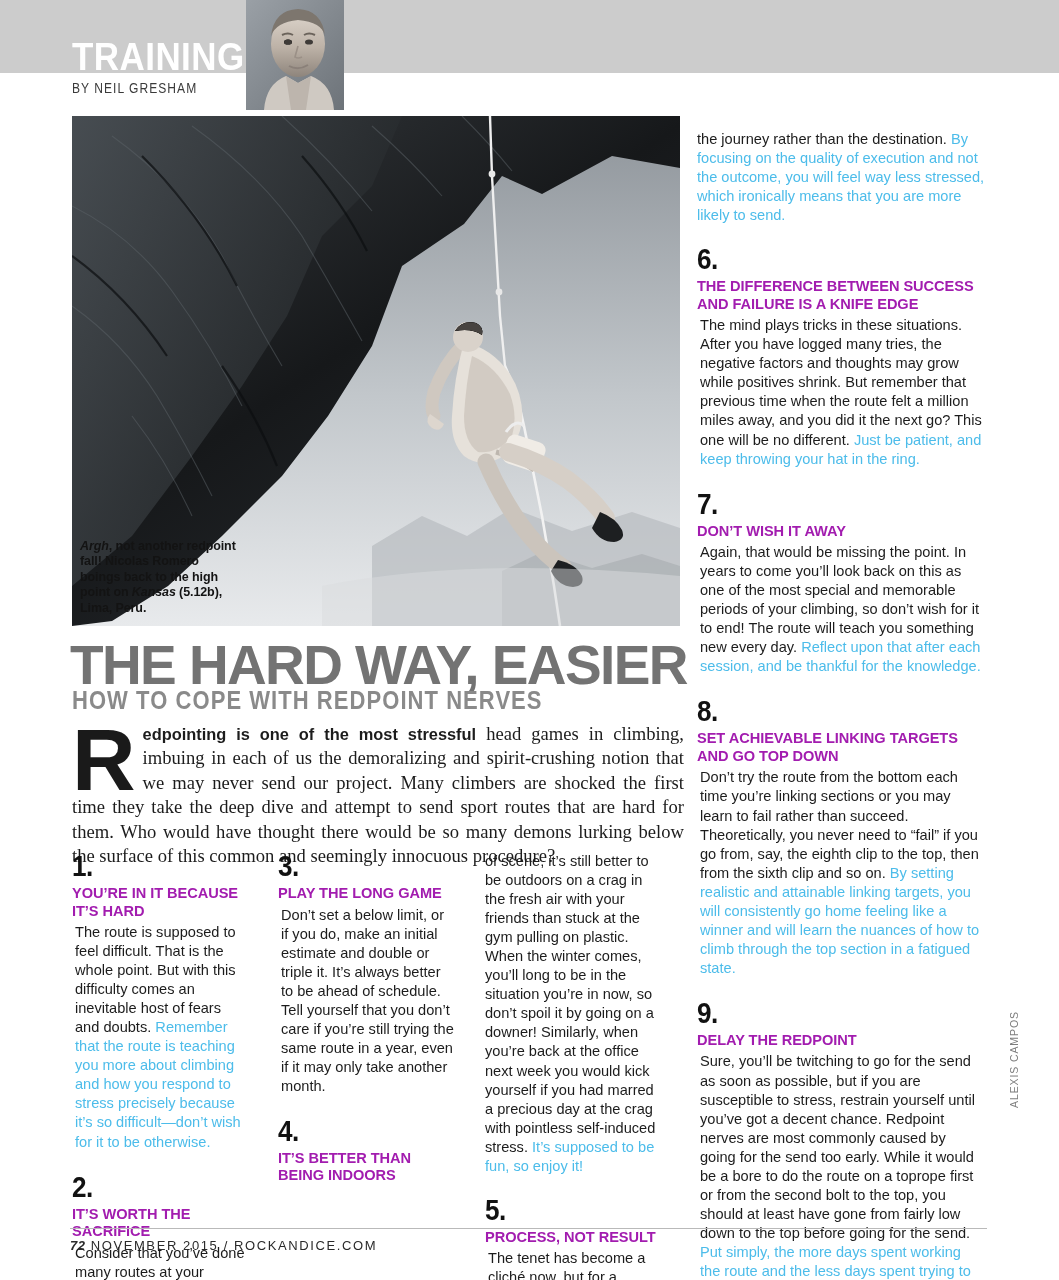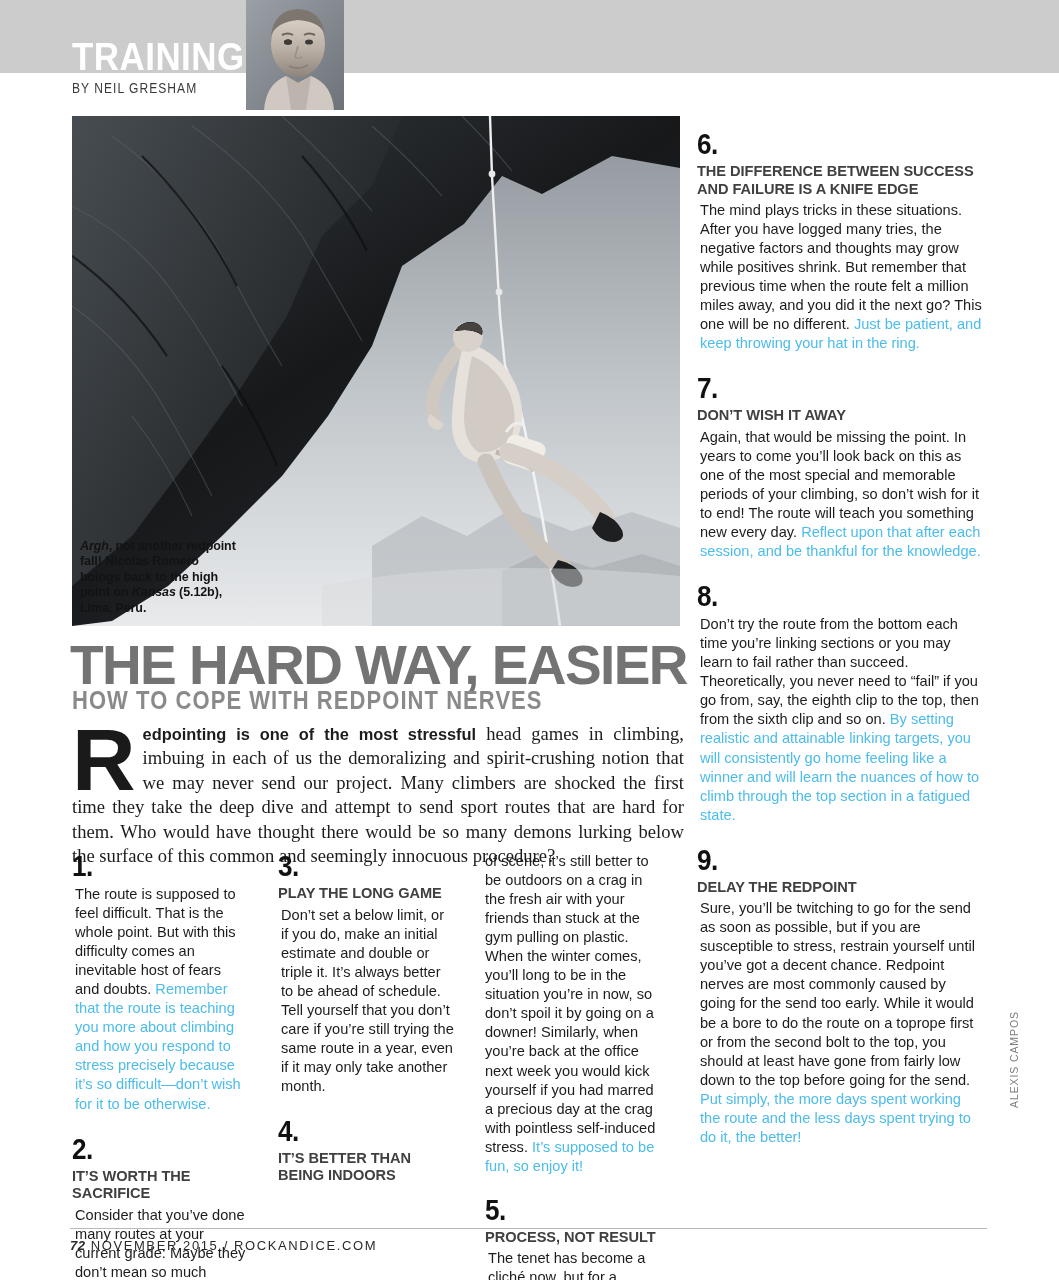--- a/index.html
+++ b/index.html
@@ -144,21 +144,21 @@
     letter-spacing: -0.5px;
     margin-top: 20px;
     margin-bottom: 4px;
     transform: scaleX(0.9);
     transform-origin: left bottom;
   }
   .col > .tip-num:first-child { margin-top: 0; }
   .tip-head {
     font-size: 14.6px;
     font-weight: bold;
-    color: #404040;
+    color: #a21caf;
     line-height: 17.5px;
     letter-spacing: -0.05px;
     margin-bottom: 0px;
   }
   .tip-body { margin: 3px; }
   .tip-body + .tip-num { margin-top: 21px; }
   .accent { color: #4cbcea; }
   .runon { margin: 0; }
 
   
@@ -313,20 +313,21 @@
 
 <div class="headline">THE HARD WAY, EASIER</div>
 <div class="subhead">HOW TO COPE WITH REDPOINT NERVES</div>
 
 <div class="intro">
   <span class="dropcap">R</span><span class="lead">edpointing is one of the most stressful</span><span> head games in climbing, imbuing in each of us the demoralizing and spirit-crushing notion that we may never send our project. Many climbers are shocked the first time they take the deep dive and attempt to send sport routes that are hard for them. Who would have thought there would be so many demons lurking below the surface of this common and seemingly innocuous procedure?</span>
 </div>
 
 <div class="col col-1">
   <div class="tip-num">1.</div>
+  <div class="tip-head">YOU’RE IN IT BECAUSE IT’S HARD</div>
   <p class="tip-body"><span>The route is supposed to feel difficult. That is the whole point. But with this difficulty comes an inevitable host of fears and doubts. </span><span class="accent">Remember that the route is teaching you more about climbing and how you respond to stress precisely because it’s so difficult—don’t wish for it to be otherwise.</span></p>
 
   <div class="tip-num">2.</div>
   <div class="tip-head">IT’S WORTH THE SACRIFICE</div>
   <p class="tip-body">Consider that you’ve done many routes at your current grade: Maybe they don’t mean so much anymore. It’s worth spending as long as it takes to</p>
 </div>
 
 <div class="col col-2">
 
   <div class="tip-num">3.</div>
@@ -340,30 +341,32 @@
 
 <div class="col col-3">
   <p class="runon"><span>of scene, it’s still better to be outdoors on a crag in the fresh air with your friends than stuck at the gym pulling on plastic. When the winter comes, you’ll long to be in the situation you’re in now, so don’t spoil it by going on a downer! Similarly, when you’re back at the office next week you would kick yourself if you had marred a precious day at the crag with pointless self-induced stress. </span><span class="accent">It’s supposed to be fun, so enjoy it!</span></p>
 
   <div class="tip-num">5.</div>
   <div class="tip-head">PROCESS, NOT RESULT</div>
   <p class="tip-body">The tenet has become a cliché now, but for a reason. The redpointing greats such as Chris Sharma are really in it for</p>
 </div>
 
 <div class="col col-r">
+  <p class="runon"><span>the journey rather than the destination. </span><span class="accent">By focusing on the quality of execution and not the outcome, you will feel way less stressed, which ironically means that you are more likely to send.</span></p>
 
   <div class="tip-num">6.</div>
   <div class="tip-head">THE DIFFERENCE BETWEEN SUCCESS AND FAILURE  IS A KNIFE EDGE</div>
   <p class="tip-body"><span>The mind plays tricks in these situations. After you have logged many tries, the negative factors and thoughts may grow while positives shrink. But remember that previous time when the route felt a million miles away, and you did it the next go? This one will be no different. </span><span class="accent">Just be patient, and keep throwing your hat in the ring.</span></p>
 
   <div class="tip-num">7.</div>
   <div class="tip-head">DON’T WISH IT AWAY</div>
   <p class="tip-body"><span>Again, that would be missing the point. In years to come you’ll look back on this as one of the most special and memorable periods of your climbing, so don’t wish for it to end! The route will teach you something new every day. </span><span class="accent">Reflect upon that after each session, and be thankful for the knowledge.</span></p>
 
   <div class="tip-num">8.</div>
+  <div class="tip-head">SET ACHIEVABLE LINKING TARGETS AND GO TOP DOWN</div>
   <p class="tip-body"><span>Don’t try the route from the bottom each time you’re linking sections or you may learn to fail rather than succeed. Theoretically, you never need to “fail” if you go from, say, the eighth clip to the top, then from the sixth clip and so on. </span><span class="accent">By setting realistic and attainable linking targets, you will consistently go home feeling like a winner and will learn the nuances of how to climb through the top section in a fatigued state.</span></p>
 
   <div class="tip-num">9.</div>
   <div class="tip-head">DELAY THE REDPOINT</div>
   <p class="tip-body"><span>Sure, you’ll be twitching to go for the send as soon as possible, but if you are susceptible to stress, restrain yourself until you’ve got a decent chance. Redpoint nerves are most commonly caused by going for the send too early.  While it would be a bore to do the route on a toprope first or from the second bolt to the top, you should at least have gone from fairly low down to the top before going for the send. </span><span class="accent">Put simply, the more days spent working the route and the less days spent trying to do it, the better!</span></p>
 
 </div>
 
 <div class="footer-rule"></div>
 <div class="footer">

